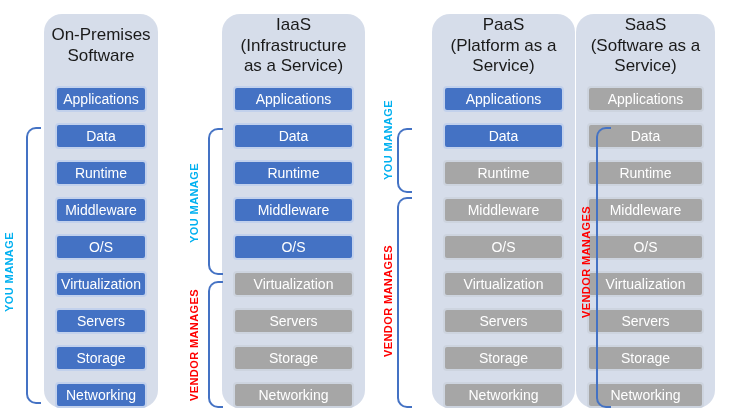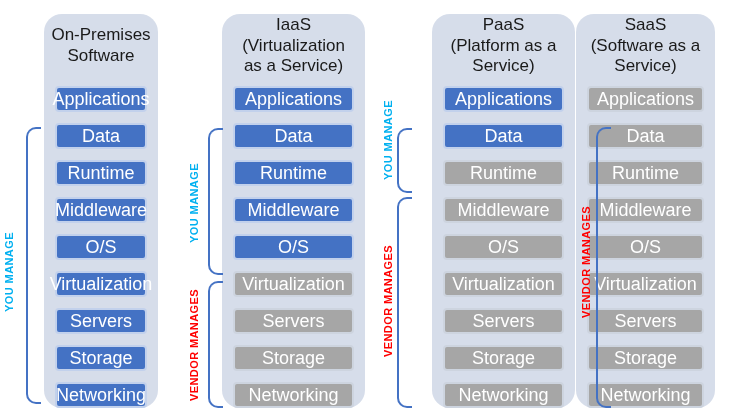--- a/index.html
+++ b/index.html
@@ -9,21 +9,21 @@
          border-radius:18px;display:flex;flex-direction:column;}
   .p0{left:44px;width:114px}
   .p1{left:222px;width:143px}
   .p2{left:432px;width:143px}
   .p3{left:576px;width:139px}
   .panel-title{height:121px;display:flex;align-items:center;justify-content:center;
          text-align:center;white-space:pre-line;font-size:17px;line-height:1.22;
          color:#1a1a1a;padding:0 4px;}
   .layers{display:flex;flex-direction:column;gap:3px;padding:0 11px;}
   .layer{height:26px;box-sizing:border-box;border-radius:4px;display:flex;
-         align-items:center;justify-content:center;color:#ffffff;font-size:18px;margin-top:8px;}
+         align-items:center;justify-content:center;color:#ffffff;font-size:14px;margin-top:8px;}
   .m-you{background:#4472C4;border:2px solid #C2D1EC;}
   .m-vendor{background:#A6A6A6;border:2px solid #CDD4DF;}
   .bracket{position:absolute;width:15px;box-sizing:border-box;
          border:2px solid #4472C4;border-right:none;
          border-radius:10px 0 0 10px;}
   .bk-0a{left:26px;top:127px;height:277px}
   .bk-1a{left:208px;top:128px;height:147px}
   .bk-1b{left:208px;top:281px;height:127px}
   .bk-2a{left:397px;top:128px;height:65px}
   .bk-2b{left:397px;top:197px;height:211px}
@@ -56,21 +56,21 @@
       <div class="layer m-you">O/S</div>
       <div class="layer m-you">Virtualization</div>
       <div class="layer m-you">Servers</div>
       <div class="layer m-you">Storage</div>
       <div class="layer m-you">Networking</div>
     </div>
   </div>
 
   <div class="panel p1">
     <div class="panel-title">IaaS
-(Virtualization
+(Infrastructure
 as a Service)</div>
     <div class="layers">
       <div class="layer m-you">Applications</div>
       <div class="layer m-you">Data</div>
       <div class="layer m-you">Runtime</div>
       <div class="layer m-you">Middleware</div>
       <div class="layer m-you">O/S</div>
       <div class="layer m-vendor">Virtualization</div>
       <div class="layer m-vendor">Servers</div>
       <div class="layer m-vendor">Storage</div>

